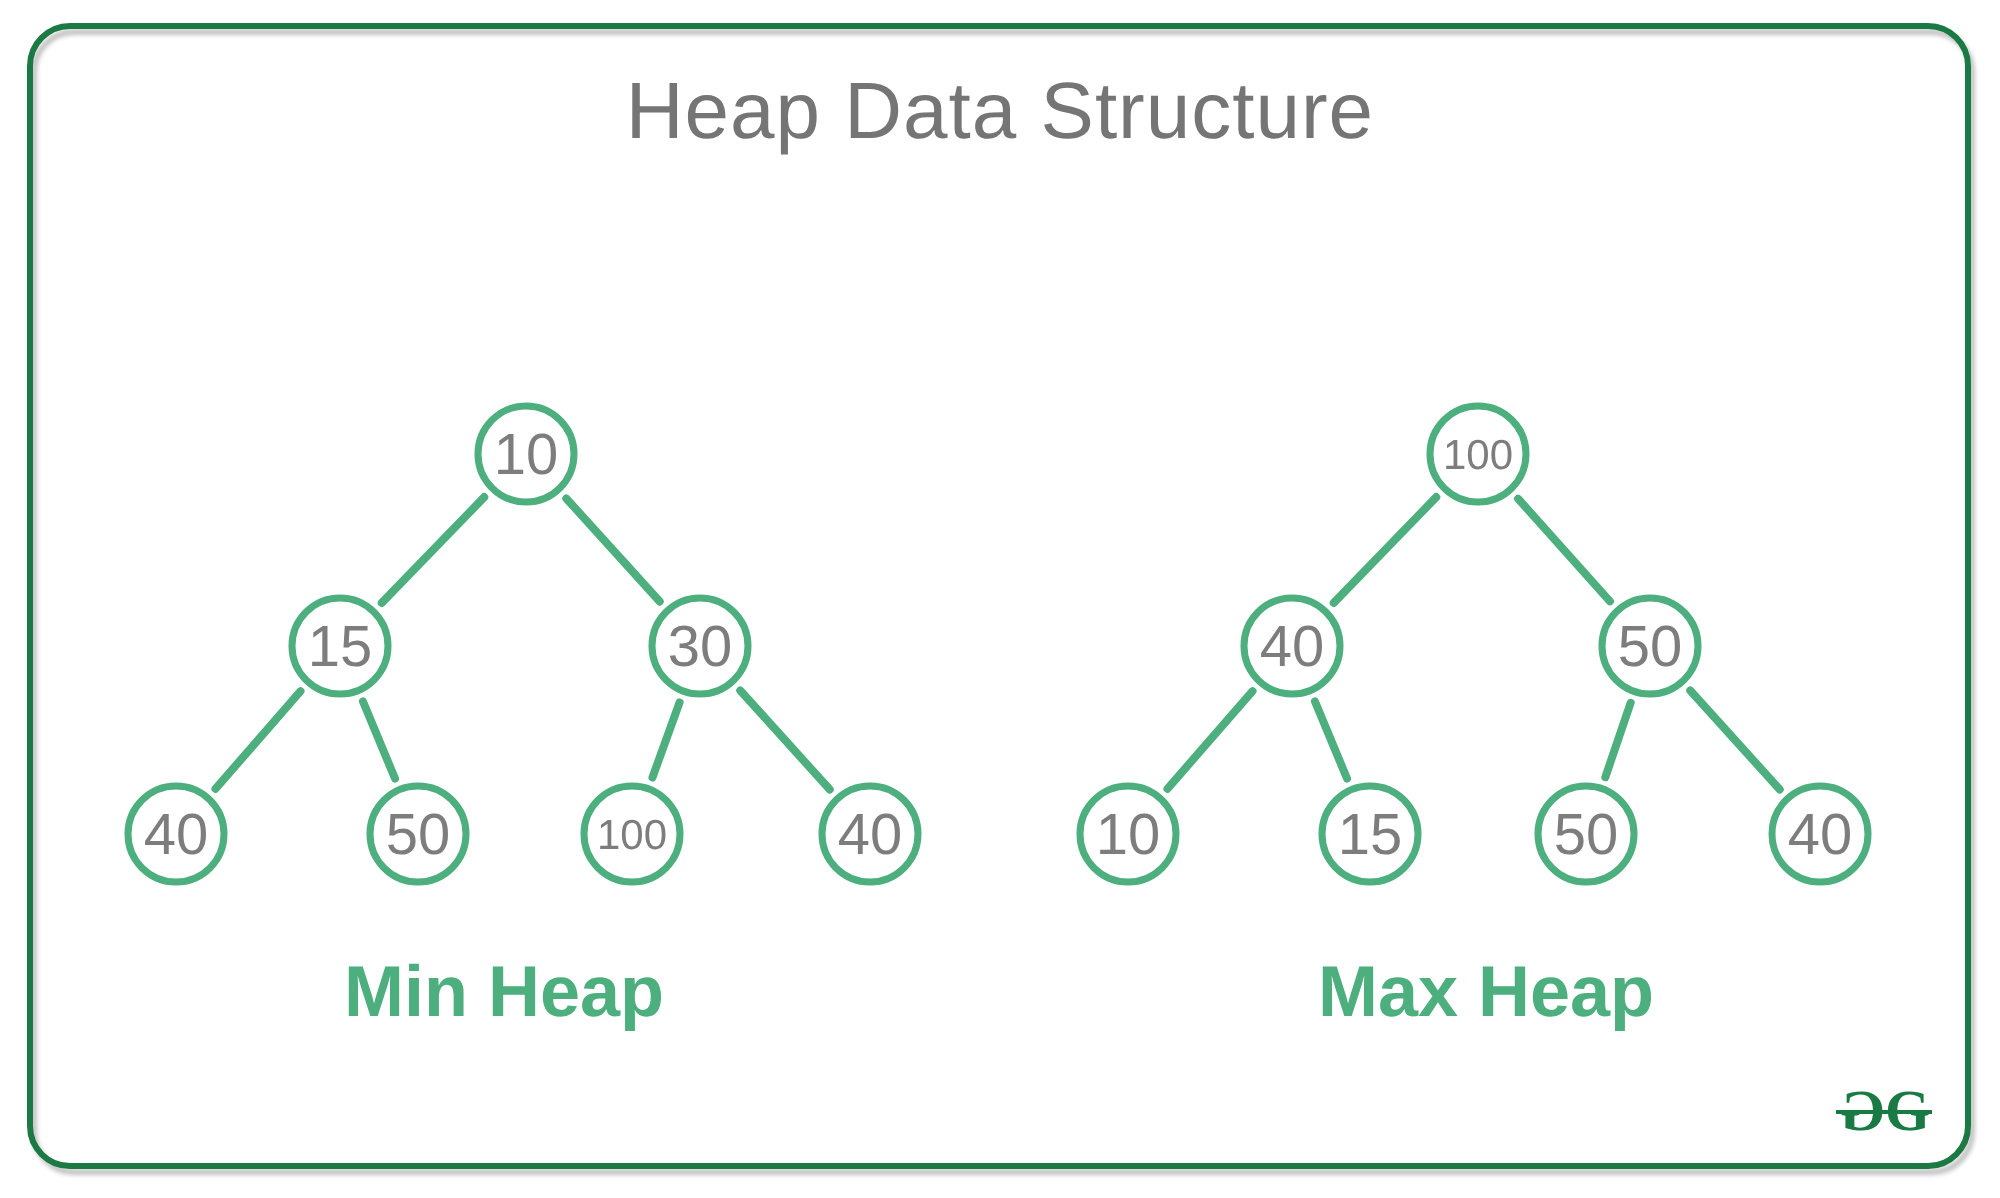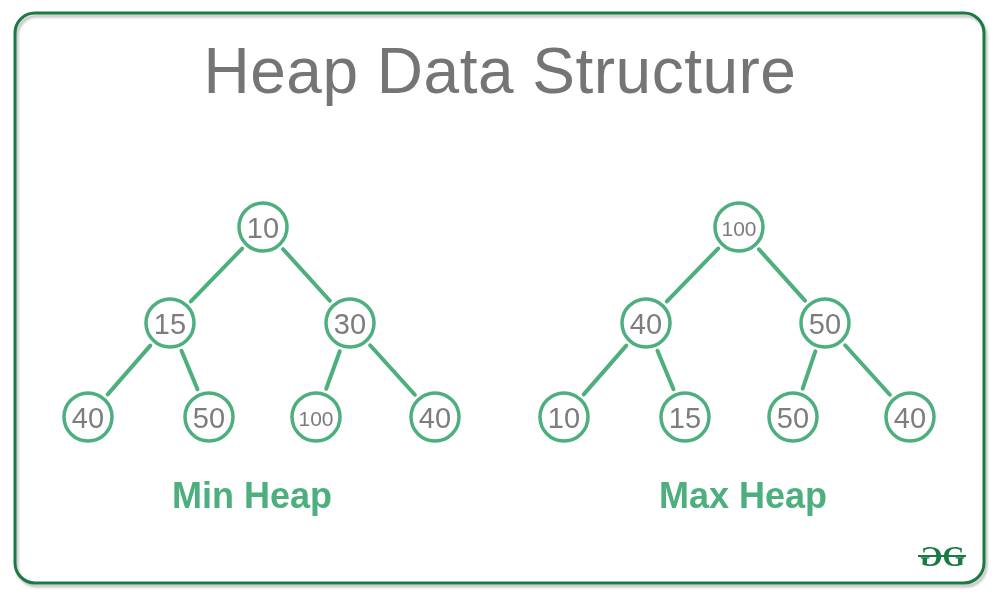--- a/index.html
+++ b/index.html
@@ -31,21 +31,21 @@
     stroke:var(--border-green);
     stroke-width:3;
     filter:drop-shadow(2px 3px 1px #c2c2c2);
   }
   .page-title{
     position:absolute;
     left:0;
     top:34px;
     width:1000px;
     text-align:center;
-    font-size:64px;
+    font-size:40px;
     font-weight:300;
     color:var(--title-gray);
     letter-spacing:0.5px;
   }
   .edge{
     stroke:var(--tree-green);
     stroke-width:4;
     stroke-linecap:round;
   }
   .node-circle{

